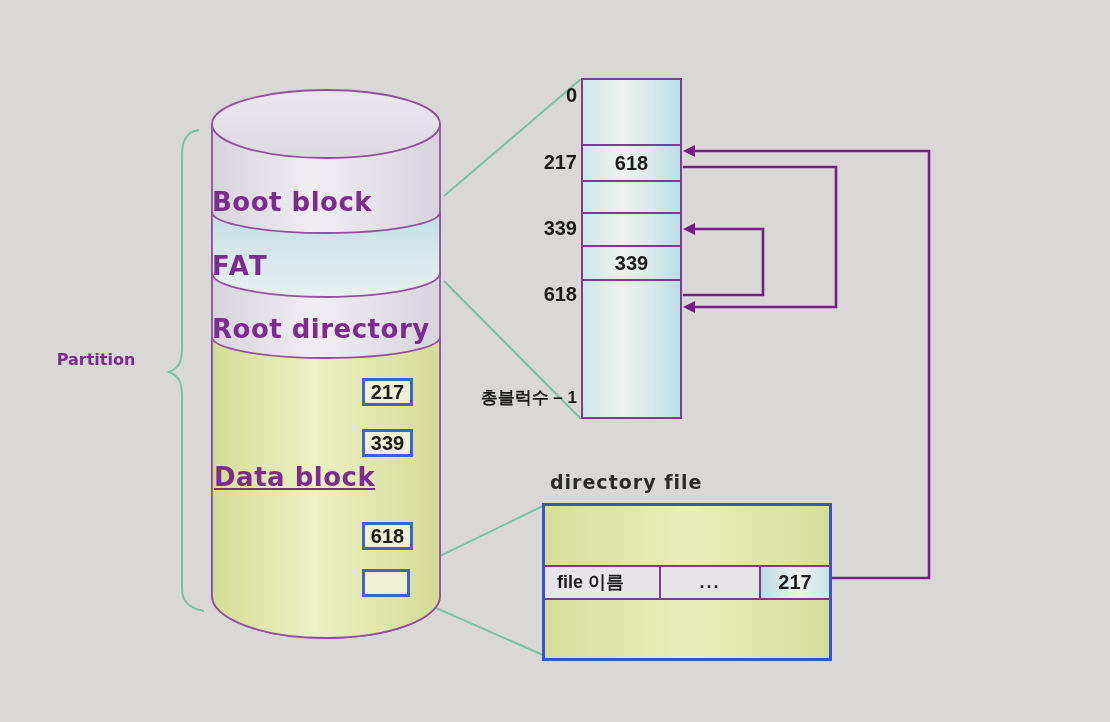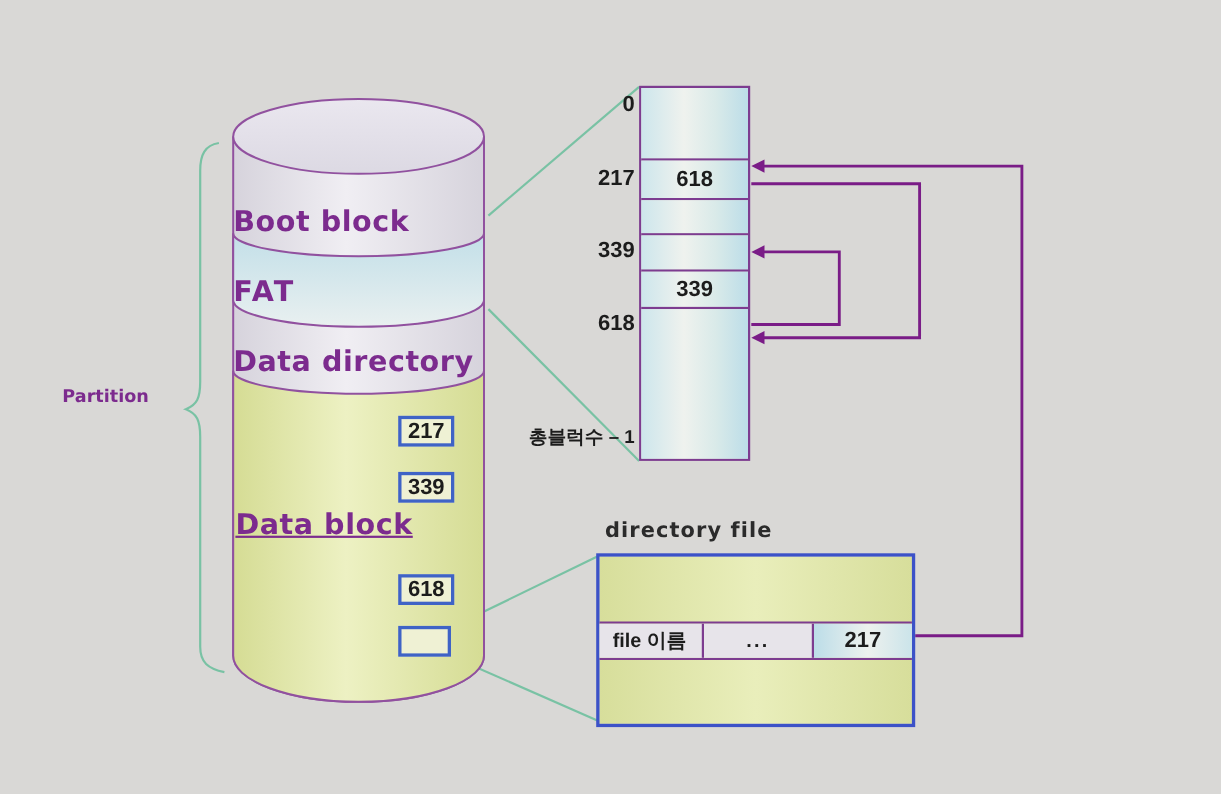--- a/index.html
+++ b/index.html
@@ -64,21 +64,21 @@
   .dir-row{
     height:35px;box-sizing:border-box;display:flex;
     border-top:2px solid #7d3c90;border-bottom:2px solid #7d3c90;
   }
   .dir-cell{
     box-sizing:border-box;background:#e7e4ea;
     display:flex;align-items:center;justify-content:center;
     font-family:"Liberation Sans", sans-serif;font-weight:bold;
     font-size:18px;color:#1c1c1c;
   }
-  .dir-cell.name{width:95px;justify-content:flex-start;padding-left:12px;border-right:2px solid #7d3c90;}
+  .dir-cell.name{width:116px;justify-content:flex-start;padding-left:12px;border-right:2px solid #7d3c90;}
   .dir-cell.dots{width:100px;border-right:2px solid #7d3c90;letter-spacing:2px;}
   .dir-cell.ptr{
     flex:1;font-size:20px;
     background:linear-gradient(90deg,#bcdde8 0%,#edf1ee 55%,#cbe4ea 100%);
   }
 </style>
 </head>
 <body>
 
 <div class="stage">
@@ -131,21 +131,21 @@
       <polygon points="683,307 695,301 695,313"></polygon>
     </g>
   </svg>
 
   <div class="abs partition" style="left:0;top:346;left:0px;top:346px;width:192px;">
     <div>Partition</div>
   </div>
 
   <div class="abs plabel" style="left:212px;top:187px;width:228px;">Boot block</div>
   <div class="abs plabel" style="left:212px;top:251px;width:228px;letter-spacing:2px;">FAT</div>
-  <div class="abs plabel" style="left:212px;top:314px;width:228px;">Data directory</div>
+  <div class="abs plabel" style="left:212px;top:314px;width:228px;">Root directory</div>
   <div class="abs plabel" style="left:214px;top:462px;width:228px;text-decoration:underline;">Data block</div>
 
   <div class="abs dbox" style="left:362px;top:378px;width:51px;height:28px;">217</div>
   <div class="abs dbox" style="left:362px;top:429px;width:51px;height:28px;">339</div>
   <div class="abs dbox" style="left:362px;top:522px;width:51px;height:28px;">618</div>
   <div class="abs dbox" style="left:362px;top:569px;width:48px;height:28px;"></div>
 
   <div class="abs fat-table">
     <div class="fat-row" style="height:66px;"></div>
     <div class="fat-row" style="height:36px;">618</div>

